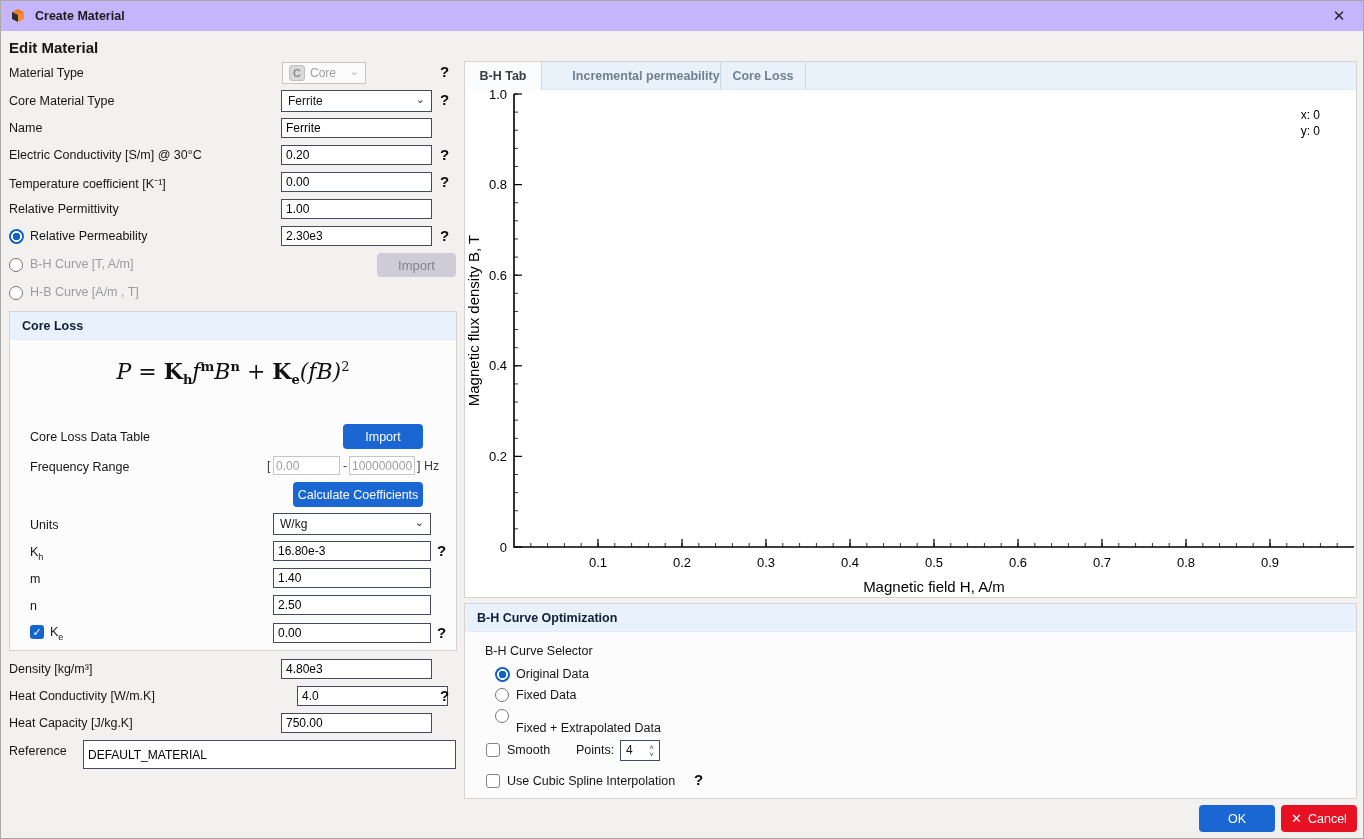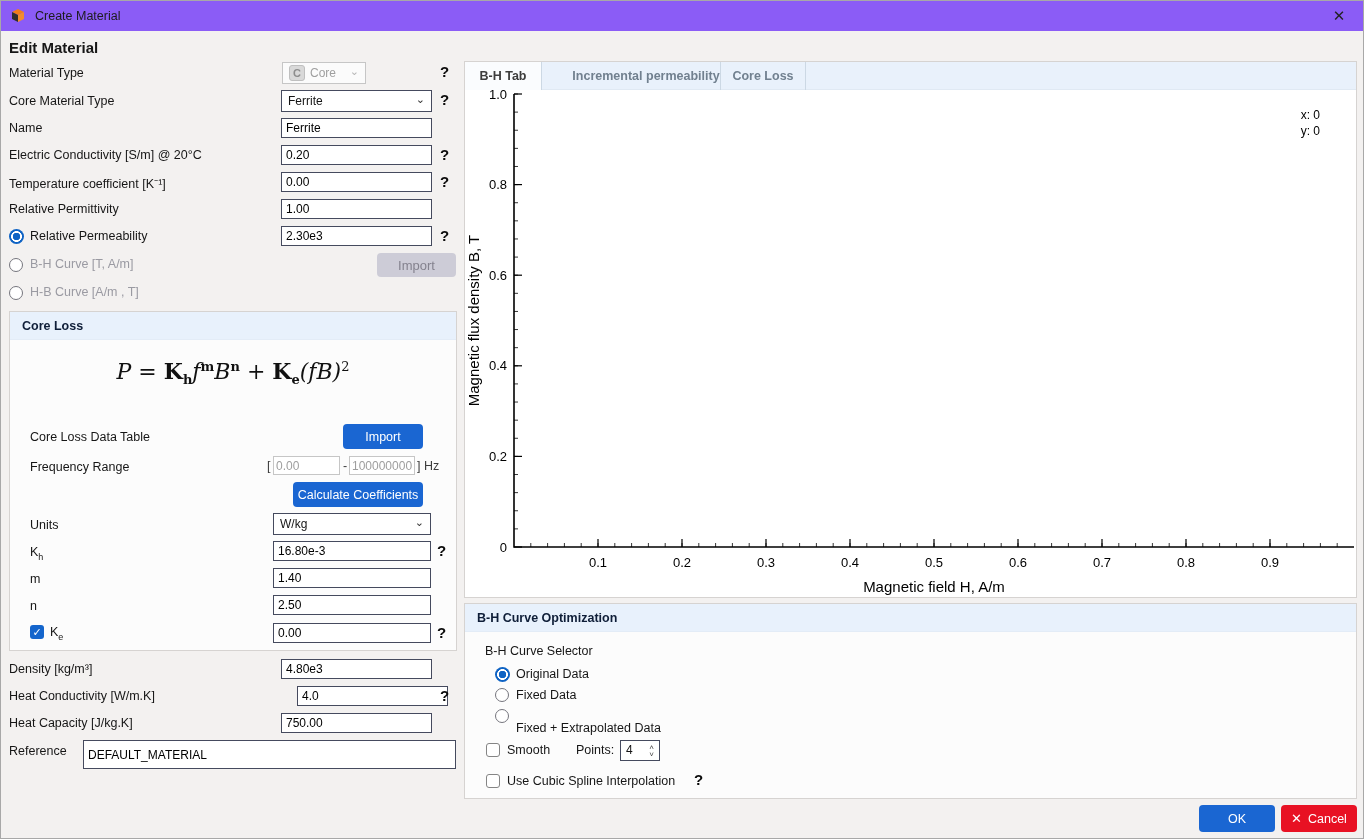--- a/index.html
+++ b/index.html
@@ -1,20 +1,20 @@
 <!DOCTYPE html>
 <html><head>
 <meta charset="utf-8">
 <style>
   html,body{margin:0;padding:0;background:#d7d7d7;}
   *{box-sizing:border-box;}
   #dialog{position:relative;width:1364px;height:839px;background:#f3f1f0;border:1px solid #a8a8a8;
           font-family:"Liberation Sans",sans-serif;font-size:12.5px;color:#141414;overflow:hidden;}
   
-  #titlebar{position:absolute;left:0;top:0;width:100%;height:30px;display:flex;align-items:center;padding-left:9px;background:#8b5cf6;}
+  #titlebar{position:absolute;left:0;top:0;width:100%;height:30px;display:flex;align-items:center;padding-left:9px;background:#c4b5fd;font-weight:bold;}
   #titlebar .t{margin-left:9px;font-size:12.5px;color:#1c1c1c;}
   #close-btn{position:absolute;right:8px;top:2px;width:32px;height:26px;display:flex;align-items:center;justify-content:center;font-size:15px;color:#222;cursor:default;}
   
   .lbl{position:absolute;white-space:nowrap;color:#161616;}
   .lbl.dis{color:#9a9aa2;}
   .inp{position:absolute;height:20px;border:1px solid #454a5e;background:#fff;font:12px "Liberation Sans",sans-serif;
        color:#000;padding:0 4px;outline:none;}
   .inp.dis{border-color:#c6c6c6;color:#9e9e9e;padding:0 2px;overflow:hidden;}
   .combo{position:absolute;height:22px;border:1px solid #454a5e;background:#fff;display:flex;align-items:center;
          padding:0 6px;font-size:12px;}
@@ -86,21 +86,21 @@
   <div class="lbl" style="left:8px;top:93px;">Core Material Type</div>
   <div class="combo" style="left:280px;top:89px;width:151px;">
     <span class="cv">Ferrite</span>
     <span class="chev">⌄</span>
   </div>
   <div class="help" style="left:439px;top:90px;">?</div>
 
   <div class="lbl" style="left:8px;top:120px;">Name</div>
   <input class="inp" style="left: 280px; top: 117px; width: 151px;" value="Ferrite">
 
-  <div class="lbl" style="left:8px;top:147px;">Electric Conductivity [S/m] @ 20°C</div>
+  <div class="lbl" style="left:8px;top:147px;">Electric Conductivity [S/m] @ 30°C</div>
   <input class="inp" style="left: 280px; top: 144px; width: 151px;" value="0.20">
   <div class="help" style="left:439px;top:145px;">?</div>
 
   <div class="lbl" style="left:8px;top:174px;">Temperature coefficient [K⁻¹]</div>
   <input class="inp" style="left: 280px; top: 171px; width: 151px;" value="0.00">
   <div class="help" style="left:439px;top:172px;">?</div>
 
   <div class="lbl" style="left:8px;top:201px;">Relative Permittivity</div>
   <input class="inp" style="left: 280px; top: 198px; width: 151px;" value="1.00">
 

